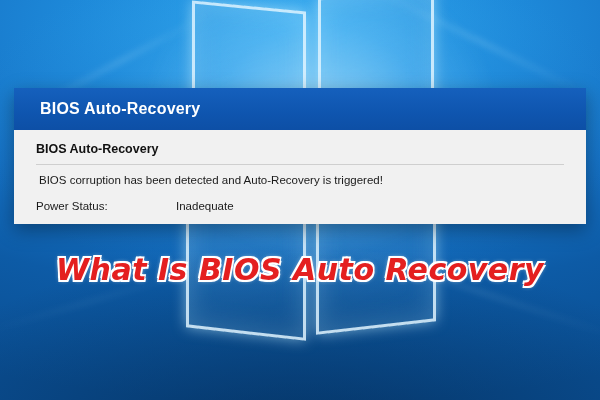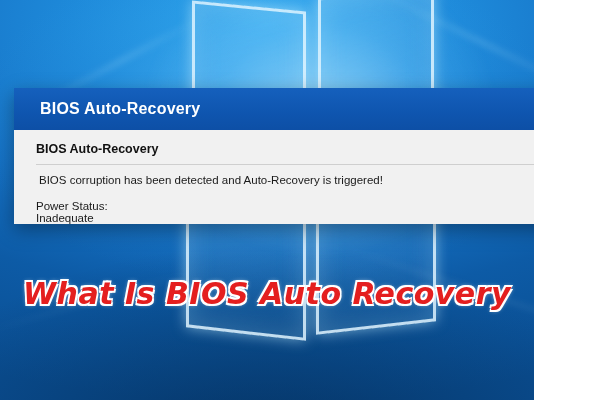--- a/index.html
+++ b/index.html
@@ -8,21 +8,21 @@
   }
   body {
     width: 600px;
     height: 400px;
     overflow: hidden;
     font-family: "Liberation Sans", sans-serif;
   }
 
   #stage {
     position: relative;
-    width: 534px;
+    width: 600px;
     height: 400px;
     overflow: hidden;
     background: #5eead4;
   }
 
   
   .wp-base {
     position: absolute;
     inset: 0;
     background:
@@ -119,25 +119,24 @@
     background: #cfcfcf;
     margin: 8px 0 9px 0;
   }
   .bios-message {
     color: #1a1a1a;
     font-size: 11.5px;
     margin: 3px;
   }
   .bios-status-row {
     display: flex;
-    align-items: flex-start;
+    align-items: flex-end;
     margin-top: 14px;
     font-size: 11.5px;
     color: #1a1a1a;
-    flex-direction: column;
   }
   .bios-status-label { width: 140px; }
   .bios-status-value { }
 
   
   .headline {
     position: absolute;
     left: 0;
     right: 0;
     top: 252px;
@@ -148,21 +147,20 @@
     font-style: italic;
     color: #e41f1f;
     letter-spacing: 0.5px;
     text-shadow:
       -1.6px -1.6px 0 #ffffff,
        1.6px -1.6px 0 #ffffff,
       -1.6px  1.6px 0 #ffffff,
        1.6px  1.6px 0 #ffffff,
        0 0 5px rgba(255,255,255,0.9);
     white-space: nowrap;
-    margin-top: 24px;
   }
 </style>
 </head>
 <body>
 
 <div id="stage">
 
   <div class="wp-base"></div>
   <div class="wp-vignette"></div>
   <div class="wp-glow"></div>

